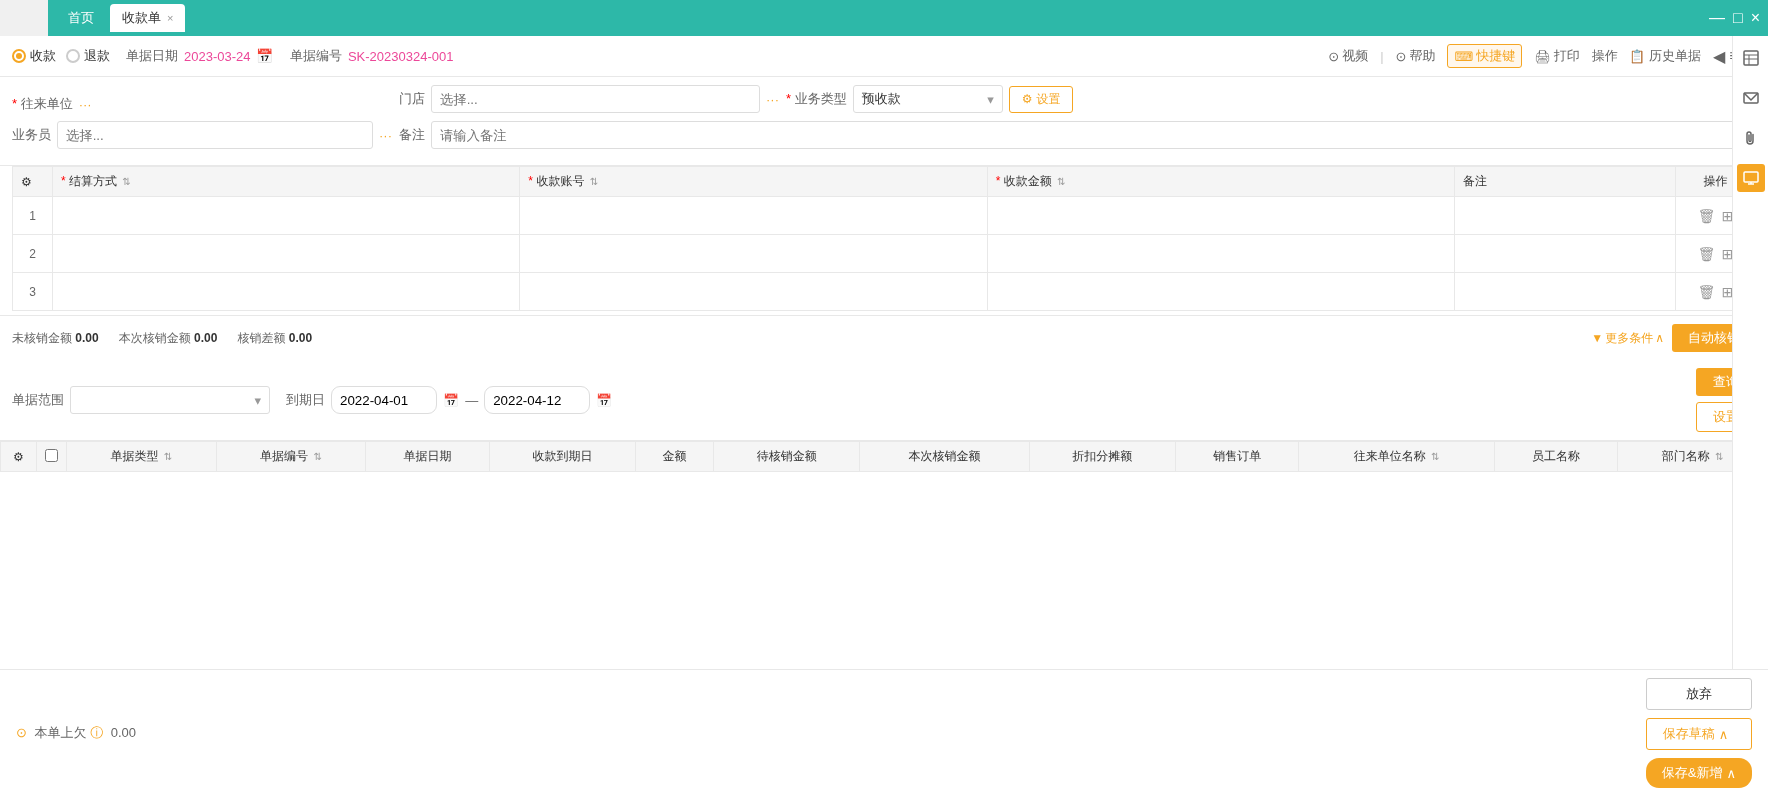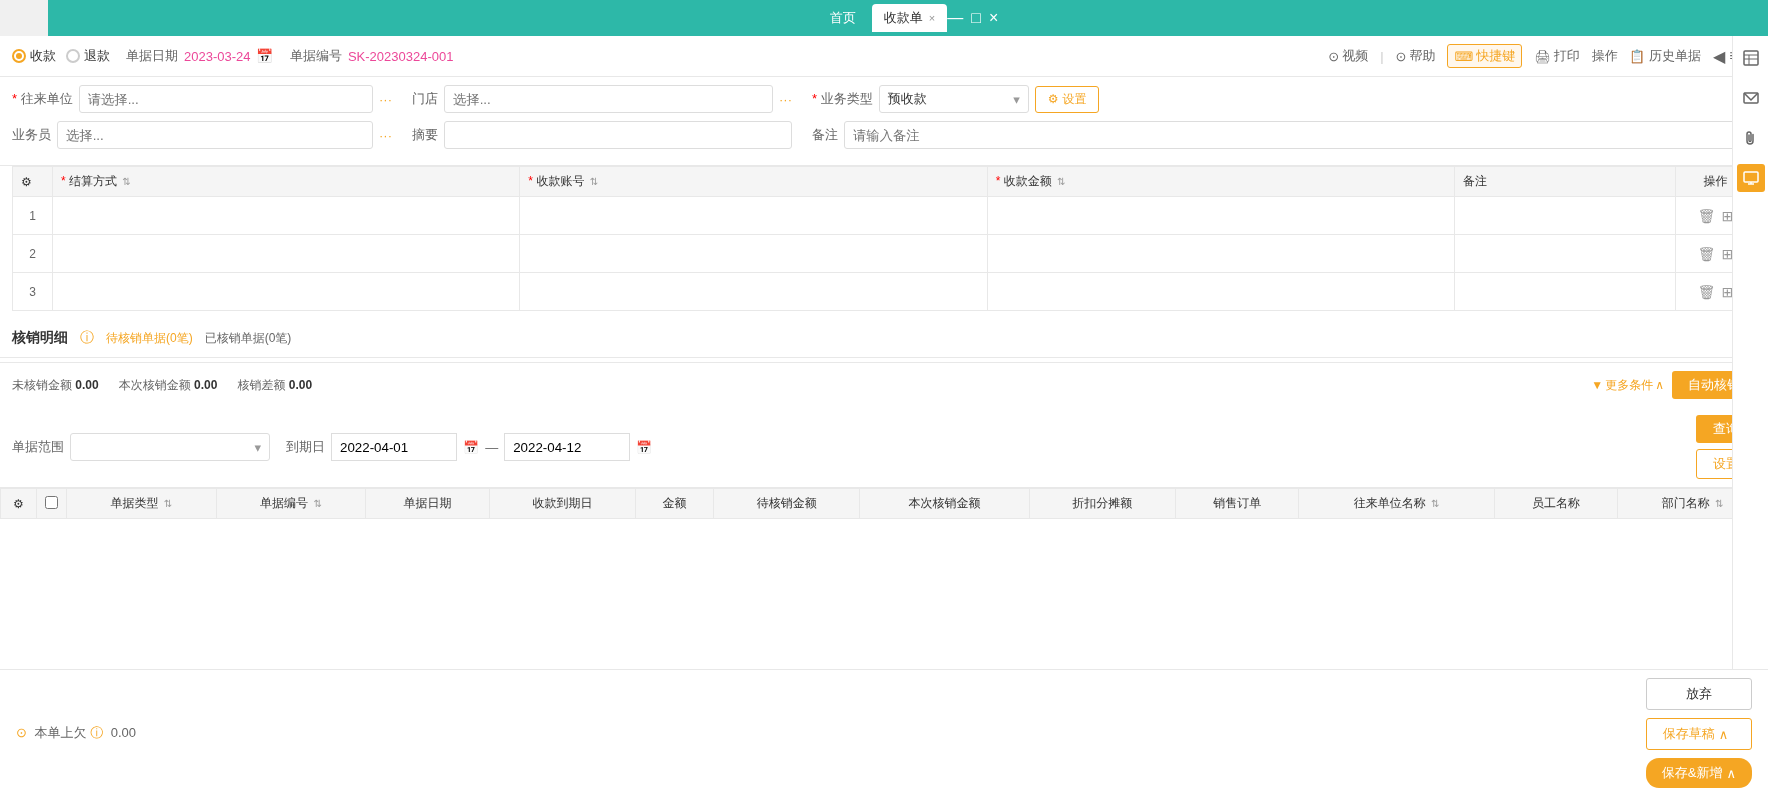--- a/index.html
+++ b/index.html
@@ -3,21 +3,21 @@
   <meta charset="utf-8">
   <style>
     * { box-sizing: border-box; margin: 0; padding: 0; }
     body { font-family: 'Microsoft YaHei', Arial, sans-serif; font-size: 13px; background: #f0f0f0; color: #333; overflow: hidden; }
 
     
     .tab-bar {
       display: flex; align-items: center;
       background: #2db8a8;
       height: 36px; padding: 0 8px;
-      justify-content: center;
+      justify-content: space-between;
       margin-left: 48px;
     }
     .tab-bar-left { display: flex; align-items: center; gap: 4px; }
     .tab-item {
       height: 28px; padding: 0 12px;
       display: flex; align-items: center;
       border-radius: 4px 4px 0 0;
       cursor: pointer; color: #fff; font-size: 13px;
     }
     .tab-item.home { background: transparent; }
@@ -60,21 +60,21 @@
     .toolbar-right .btn-item.highlight { color: #f5a623; }
     .layout-icons { display: flex; align-items: center; gap: 4px; }
     .layout-icon { font-size: 16px; color: #666; cursor: pointer; }
     .layout-icon.active { color: #f5a623; }
 
     
     .form-area {
       padding: 8px 12px;
       border-bottom: 1px solid #e8e8e8;
     }
-    .form-row { display: flex; align-items: flex-end; gap: 20px; margin-bottom: 8px; }
+    .form-row { display: flex; align-items: flex-end; gap: 7px; margin-bottom: 8px; }
     .form-field { display: flex; align-items: center; gap: 6px; flex: 1; }
     .form-field label { color: #666; white-space: nowrap; }
     .form-input {
       flex: 1; height: 28px; border: 1px solid #ddd;
       border-radius: 3px; padding: 0 8px; color: #999;
       background: #fff; outline: none;
     }
     .more-dots { color: #f5a623; cursor: pointer; }
     .form-select {
       display: flex; align-items: center;
@@ -151,22 +151,22 @@
     .filter-group { display: flex; align-items: center; gap: 6px; }
     .filter-label { color: #666; white-space: nowrap; }
     .filter-select {
       display: flex; align-items: center;
       border: 1px solid #ddd; border-radius: 3px;
       padding: 0 8px; height: 28px; background: #fff;
       cursor: pointer; gap: 4px; min-width: 200px;
     }
     .date-input {
       height: 28px; border: 1px solid #ddd;
-      border-radius: 0; padding: 13px 8px;
-      width: 126px; outline: none;
+      border-radius: 9px; padding: 13px 8px;
+      width: 106px; outline: none;
     }
     .date-icon { color: #f5a623; cursor: pointer; }
     .dash { color: #666; }
     .btn-orange {
       padding: 5px 16px; background: #f5a623; color: #fff;
       border: none; border-radius: 3px; cursor: pointer; font-size: 13px;
     }
     .btn-outline-orange {
       padding: 5px 16px; background: #fff; color: #f5a623;
       border: 1px solid #f5a623; border-radius: 3px; cursor: pointer; font-size: 13px;
@@ -307,21 +307,20 @@
   </div>
 
   <div class="form-area">
     <div class="form-row">
 
       <div class="form-field" style="max-width:380px;">
         <label>
           <span style="color:#f00">*</span>
           <span>往来单位</span>
         </label>
-        <input class="form-input" type="text" placeholder="请选择..." style="">
         <span class="more-dots">···</span>
       </div>
 
       <div class="form-field" style="max-width:380px;">
         <label>门店</label>
         <input class="form-input" type="text" placeholder="选择..." style="">
         <span class="more-dots">···</span>
       </div>
 
       <div class="form-field" style="flex: 0 0 auto;">
@@ -340,24 +339,20 @@
       </div>
     </div>
     <div class="form-row">
 
       <div class="form-field" style="max-width:380px;">
         <label>业务员</label>
         <input class="form-input" type="text" placeholder="选择..." style="">
         <span class="more-dots">···</span>
       </div>
 
-      <div class="form-field" style="max-width:380px;">
-        <label>摘要</label>
-        <input class="form-input" type="text" style="">
-      </div>
 
       <div class="form-field" style="flex:1;">
         <label>备注</label>
         <input class="form-input" type="text" placeholder="请输入备注" style="">
       </div>
     </div>
   </div>
 
   <div class="table-container">
     <table class="data-table">
@@ -423,26 +418,20 @@
               <span class="action-icon">🗑</span>
               <span class="action-icon">⊞</span>
             </div>
           </td>
         </tr>
       </tbody>
     </table>
   </div>
 
 
-  <div class="section-header" style="margin-top:8px;">
-    <span class="section-title">核销明细</span>
-    <span class="info-icon">ⓘ</span>
-    <span class="tab-link">待核销单据(0笔)</span>
-    <span class="tab-link-grey">已核销单据(0笔)</span>
-  </div>
 
   <div class="verify-area">
     <div class="verify-stats">
       <span>
         <span>未核销金额</span>
         <strong>0.00</strong>
       </span>
       <span>
         <span>本次核销金额</span>
         <strong>0.00</strong>

